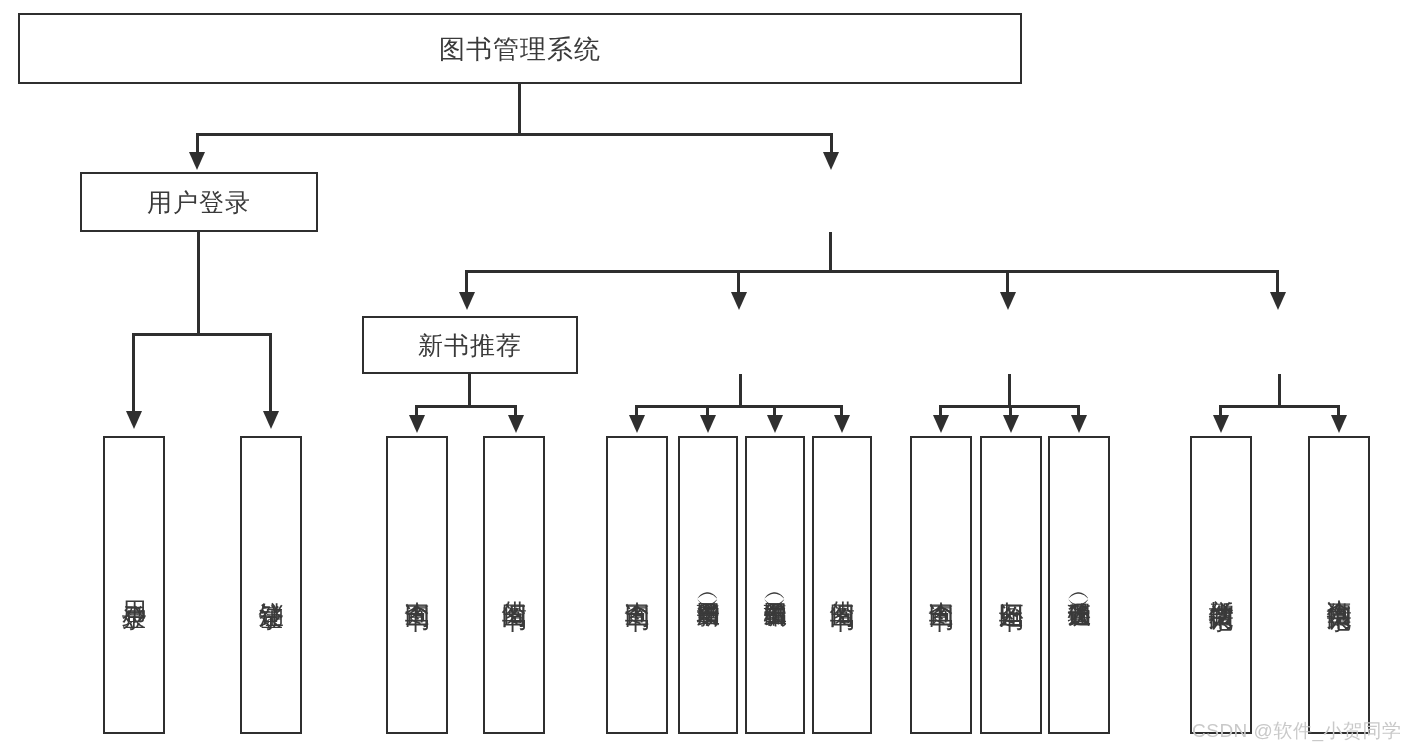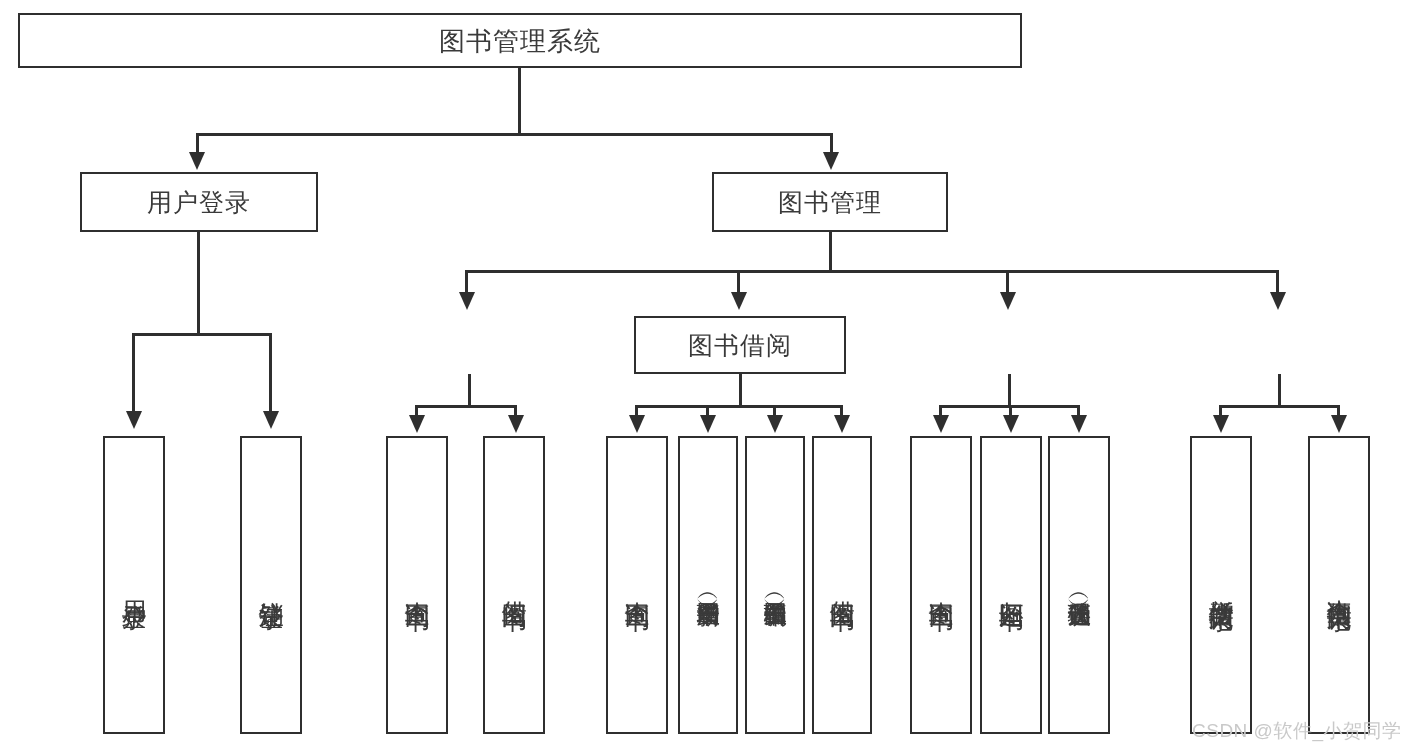--- a/index.html
+++ b/index.html
@@ -125,33 +125,30 @@
   <div class="edge vline" style="left:1077px; top:405px; height:12px;"></div>
   <div class="arrow" style="left:1071px; top:415px;"></div>
 
   <div class="edge vline" style="left:1278px; top:374px; height:33px;"></div>
   <div class="edge hline" style="left:1219px; top:405px; width:121px;"></div>
   <div class="edge vline" style="left:1219px; top:405px; height:12px;"></div>
   <div class="arrow" style="left:1213px; top:415px;"></div>
   <div class="edge vline" style="left:1337px; top:405px; height:12px;"></div>
   <div class="arrow" style="left:1331px; top:415px;"></div>
 
-  <div class="node h root" style="left:18px; top:13px; width:1004px; height:55px;">
+  <div class="node h root" style="left:18px; top:13px; width:1004px; height:71px;">
     <span class="lbl">图书管理系统</span>
   </div>
 
   <div class="node h" style="left:80px; top:172px; width:238px; height:60px;">
     <span class="lbl">用户登录</span>
   </div>
-  <div class="node h" style="left:712px; top:172px; width:236px; height:60px;">
-    <span class="lbl">图书管理</span>
-  </div>
 
-  <div class="node h" style="left:634px; top:316px; width:212px; height:58px;">
-    <span class="lbl">图书借阅</span>
+  <div class="node h" style="left:362px; top:316px; width:216px; height:58px;">
+    <span class="lbl">新书推荐</span>
   </div>
 
   <div class="node v" style="left:103px; top:436px; width:62px; height:298px;">
     <span class="lbl">用户登录</span>
   </div>
   <div class="node v" style="left:240px; top:436px; width:62px; height:298px;">
     <span class="lbl">注销登录</span>
   </div>
   <div class="node v" style="left:386px; top:436px; width:62px; height:298px;">
     <span class="lbl">查询图书</span>

